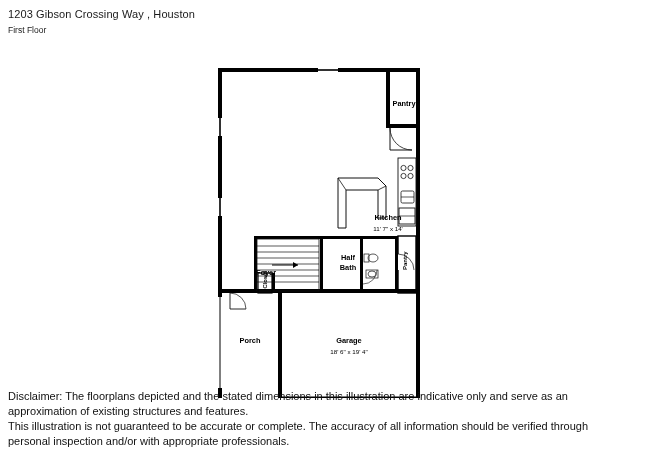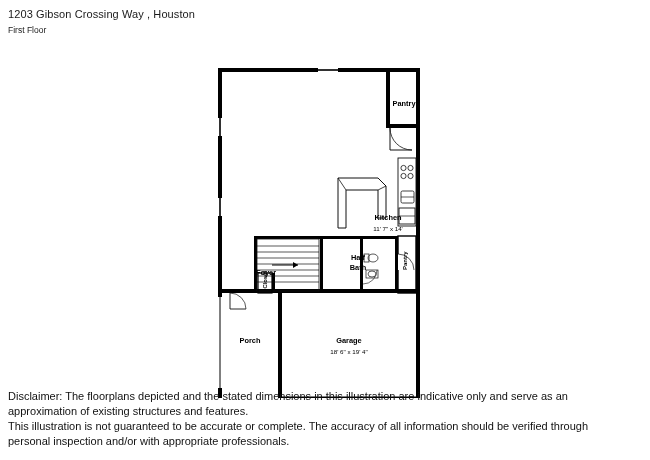--- a/index.html
+++ b/index.html
@@ -226,21 +226,21 @@
 
   <div class="roomlabel" style="left:148px; top:155px; width:60px;">
     <span class="nm">Kitchen</span>
     <span class="dim">11' 7" x 14'</span>
   </div>
 
   <div class="roomlabel vert" style="left:176px; top:198px; width:40px; font-size:6px;">
     <span class="nm" style="font-size:6px;">Pantry</span>
   </div>
 
-  <div class="roomlabel" style="left:132px; top:195px; width:32px;">
+  <div class="roomlabel" style="left:122px; top:195px; width:32px;">
     <span class="nm">Half Bath</span>
   </div>
 
   <div class="roomlabel" style="left:24px; top:210px; width:40px;padding-left:12px;">
     <span class="nm">Foyer</span>
   </div>
 
   <div class="roomlabel vert" style="left:38px; top:217px; width:36px;">
     <span class="nm" style="font-size:5.8px;">Closet</span>
   </div>

